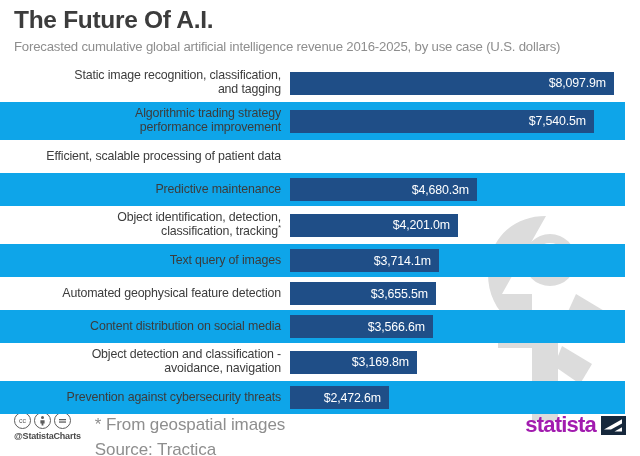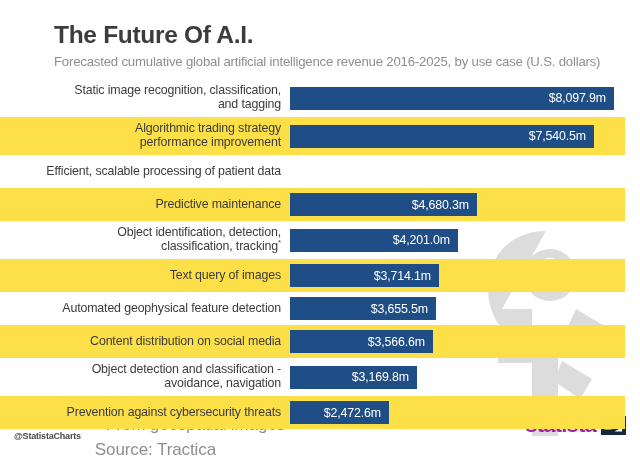--- a/index.html
+++ b/index.html
@@ -17,22 +17,21 @@
 
   .infographic {
     position: relative;
     width: 640px;
     height: 456px;
     box-sizing: border-box;
   }
 
   
   .header {
-    padding: 22px 14px 0 14px;
-    margin-left: 40px;
+    padding: 7px 14px 0 14px;
   }
   .title {
     font-size: 24.5px;
     font-weight: bold;
     color: #3c3c3c;
     letter-spacing: -0.3px;
     line-height: 1.1;
     margin: 0 0 5px 0;
   }
   .subtitle {
@@ -67,21 +66,21 @@
   }
 
   .row {
     position: relative;
     display: flex;
     align-items: center;
     width: 625px;
     box-sizing: border-box;
   }
   .row.shaded {
-    background: #fde047;
+    background: #0ea5e9;
   }
   .row.plain {
     background: transparent;
   }
   .row.h2 { height: 38px; }
   .row.h1 { height: 33px; }
 
   .row-label {
     width: 290px;
     flex: 0 0 290px;

